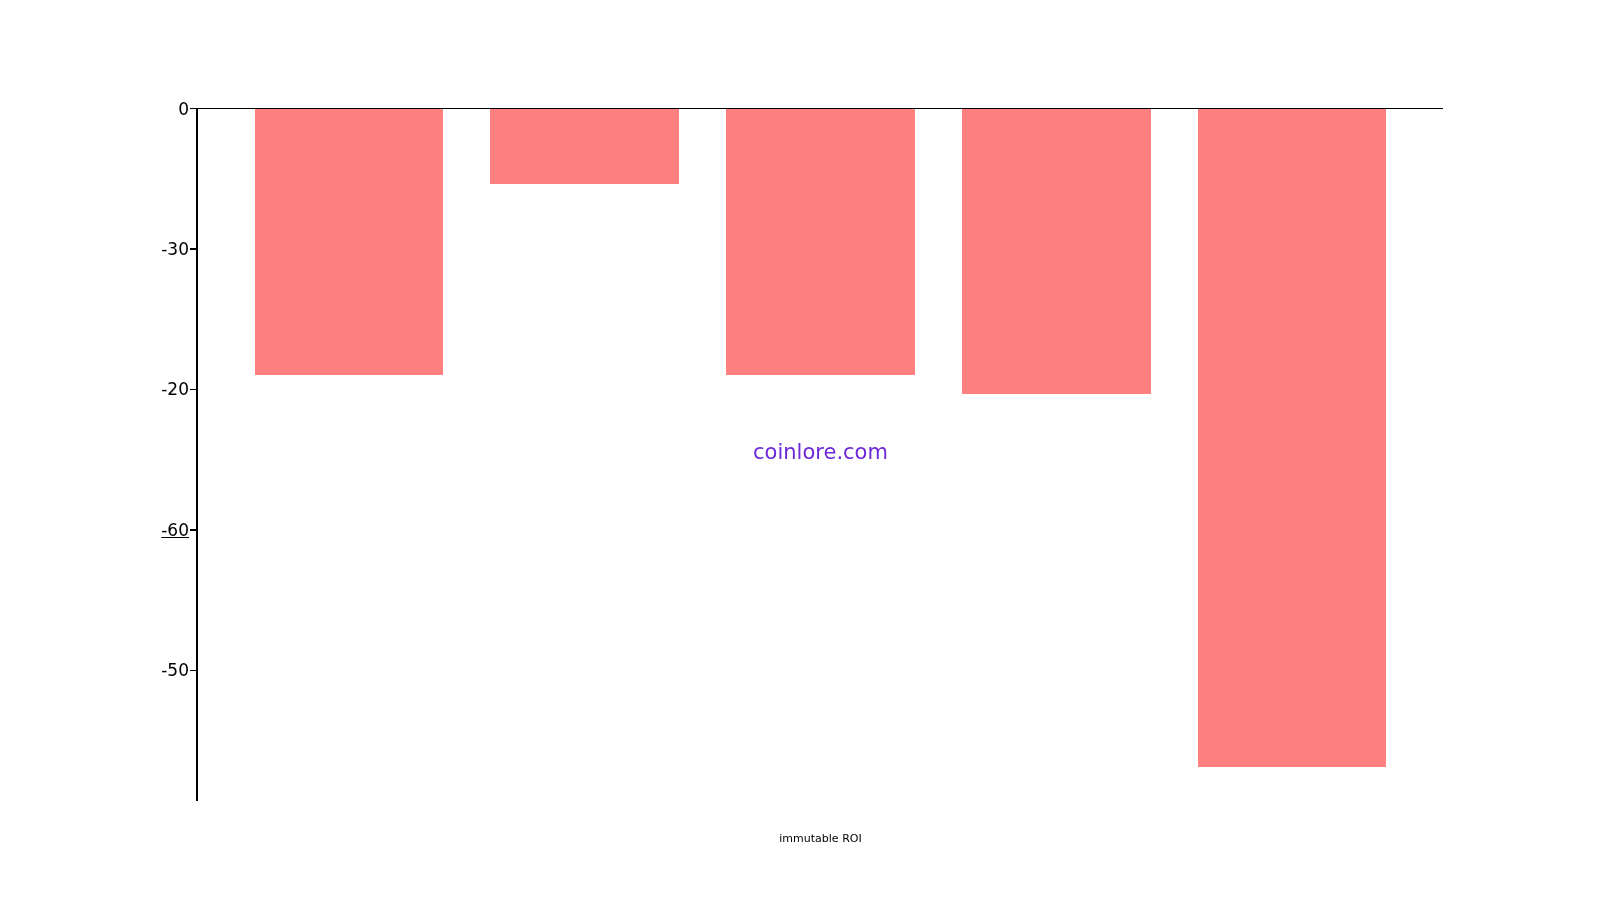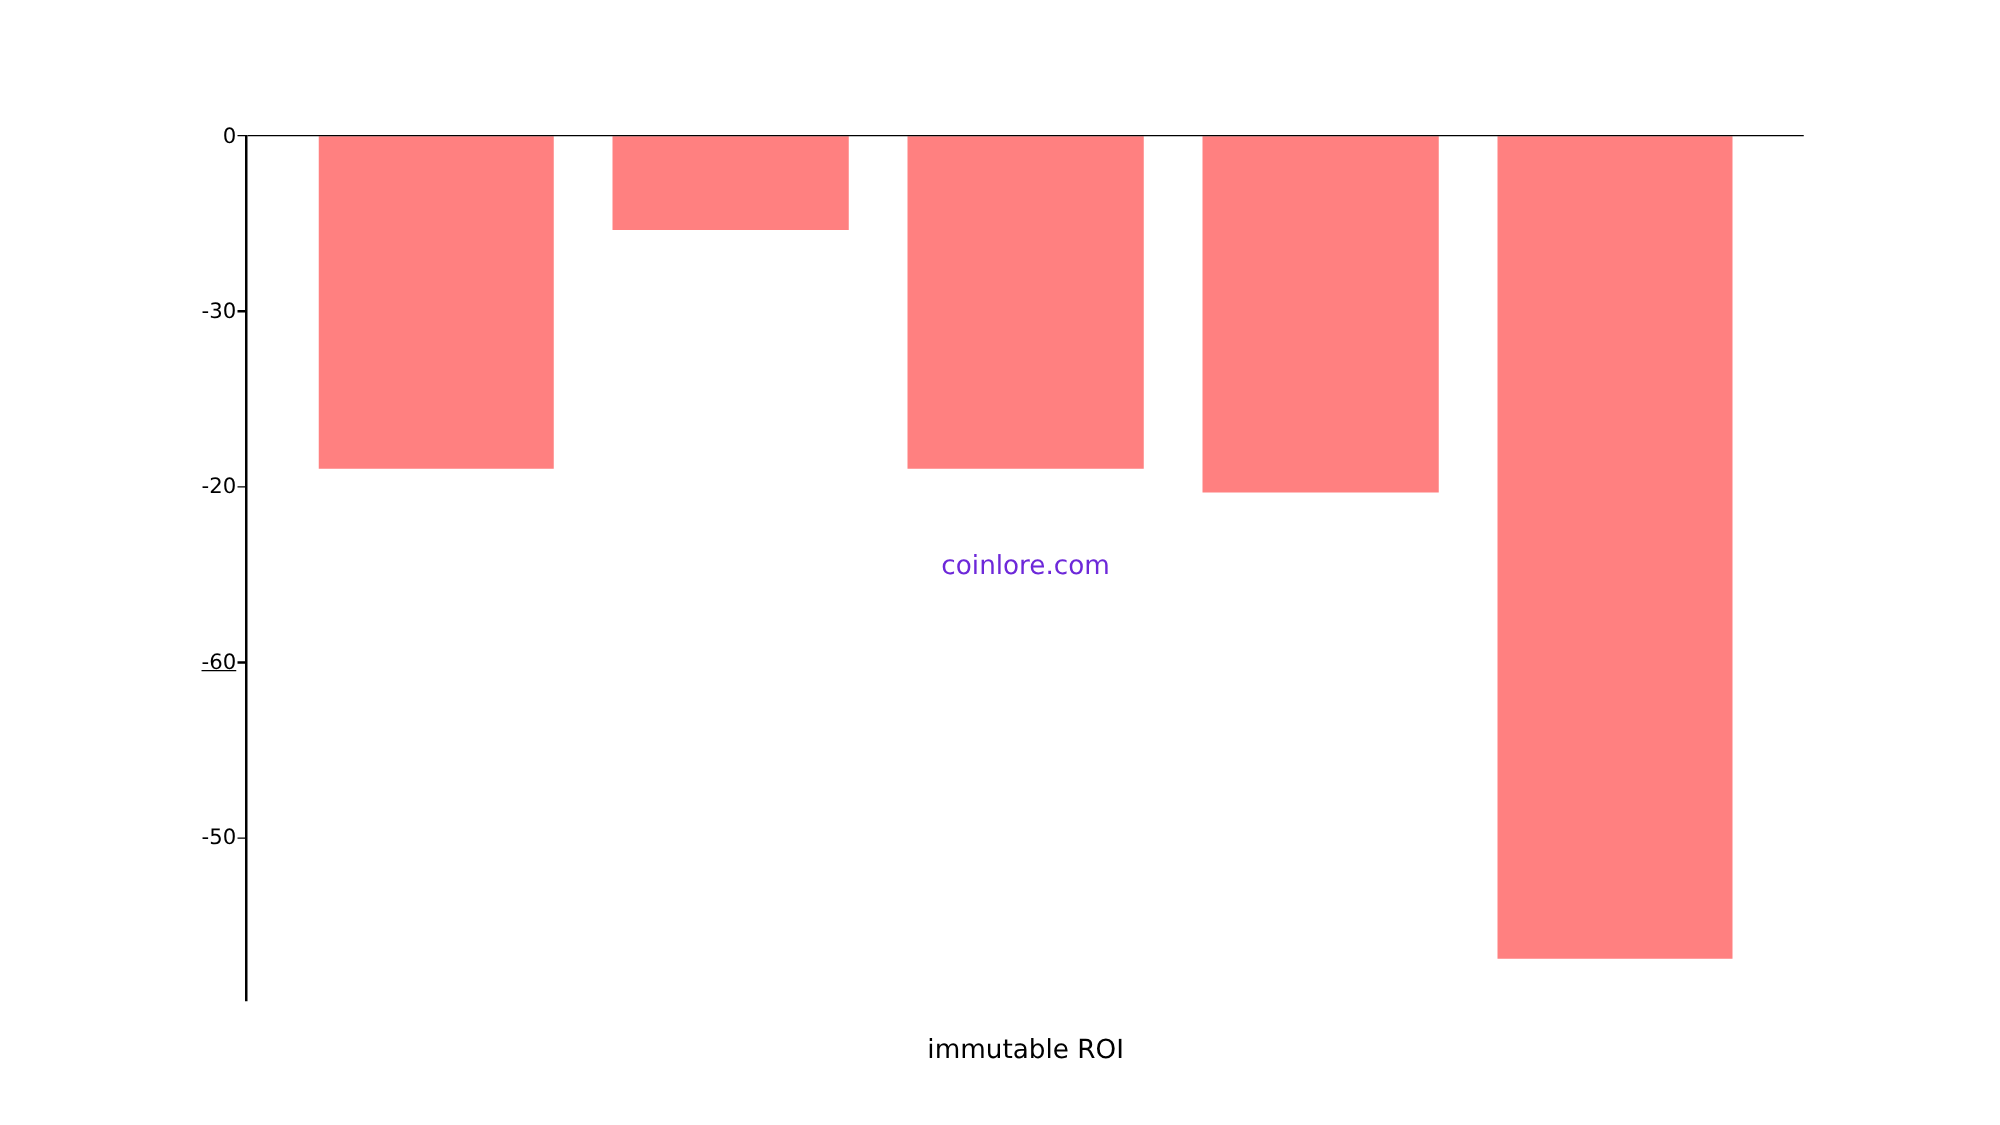--- a/index.html
+++ b/index.html
@@ -49,21 +49,21 @@
     font-size: 21px;
     line-height: 26px;
     white-space: nowrap;
   }
   .x-label {
     position: absolute;
     left: 620.5px;
     top: 829px;
     width: 400px;
     text-align: center;
-    font-size: 21px;
+    font-size: 11px;
     line-height: 20px;
     color: #000000;
     white-space: nowrap;
   }
 </style>
 </head>
 <body>
 
 <div id="canvas">
   <div class="zero-line" style="left: 198px; top: 107.7px; width: 1245px; height: 1.6px; z-index: 3;"></div>

